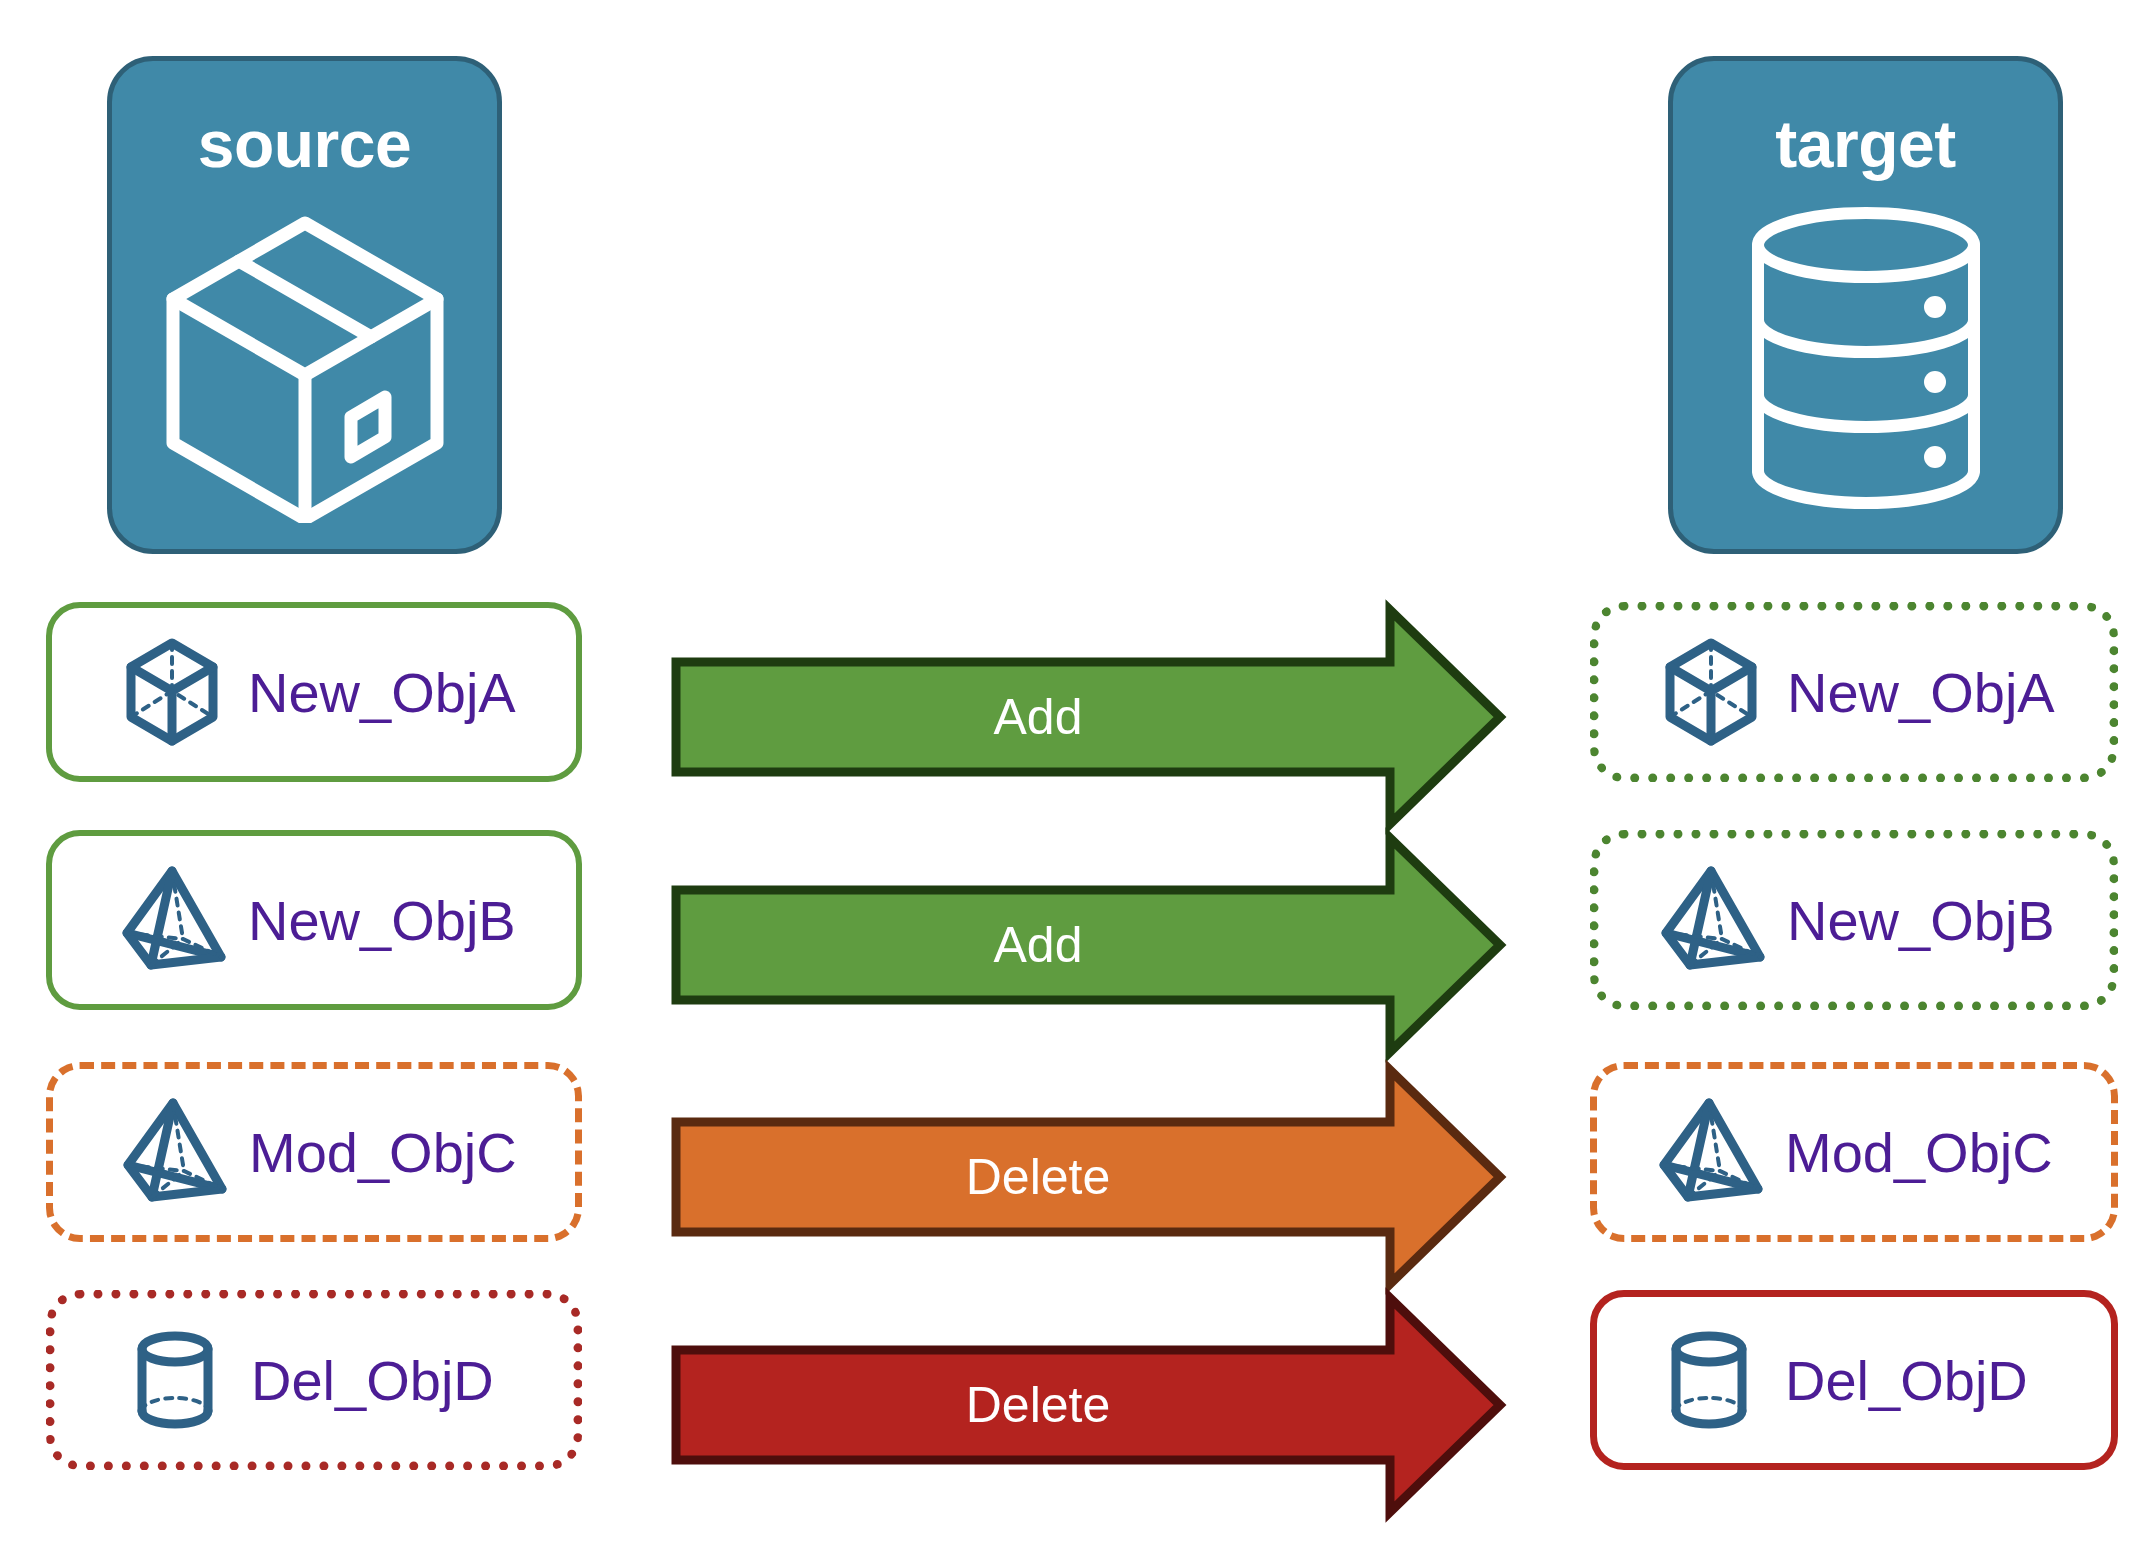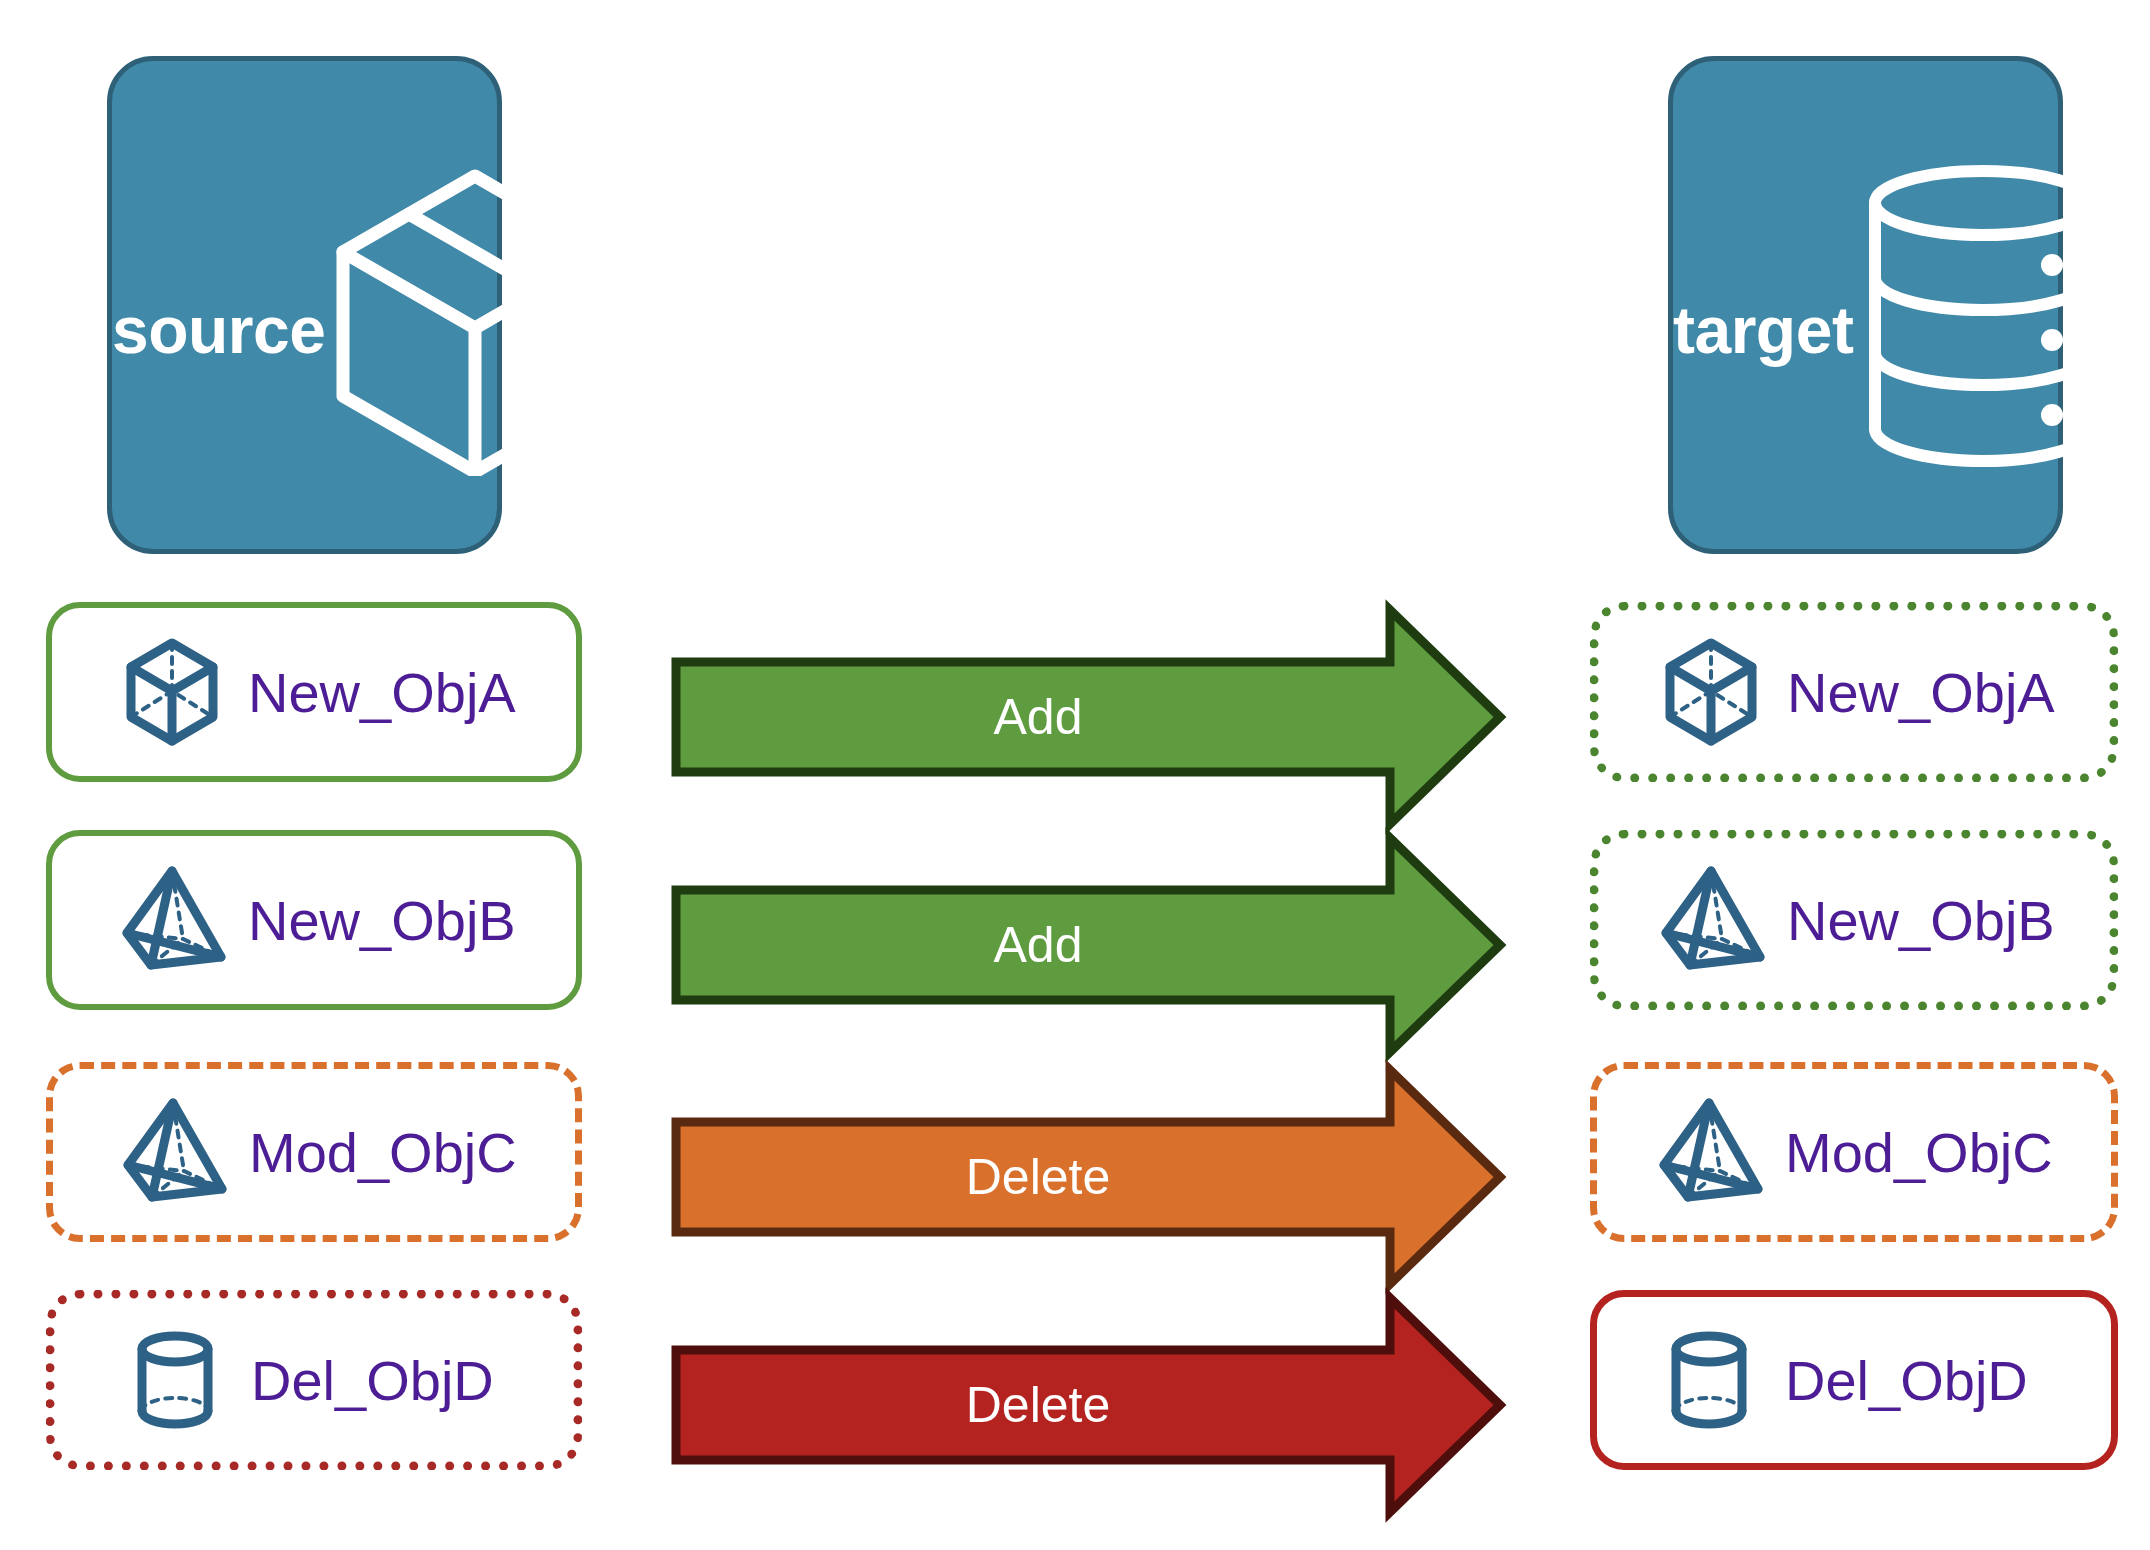--- a/index.html
+++ b/index.html
@@ -8,21 +8,21 @@
 
   .stage{position:absolute;left:0;top:0;width:2150px;height:1550px;}
 
   
   .endpoint{
     position:absolute;
     background:#4089A8;
     border:5px solid #2E6077;
     border-radius:46px;
     box-sizing:border-box;
-    display:flex;flex-direction:row;align-items:center;
+    display:flex;flex-direction:column;align-items:center;
   }
   .endpoint .ep-title{
     color:#ffffff;font-weight:bold;font-size:66px;letter-spacing:-0.5px;
     margin-top:50px;line-height:1;
   }
   .endpoint .ep-icon{margin-top:26px;}
   #src-panel{left:107px;top:56px;width:395px;height:498px;}
   #tgt-panel{left:1668px;top:56px;width:395px;height:498px;}
 
   

